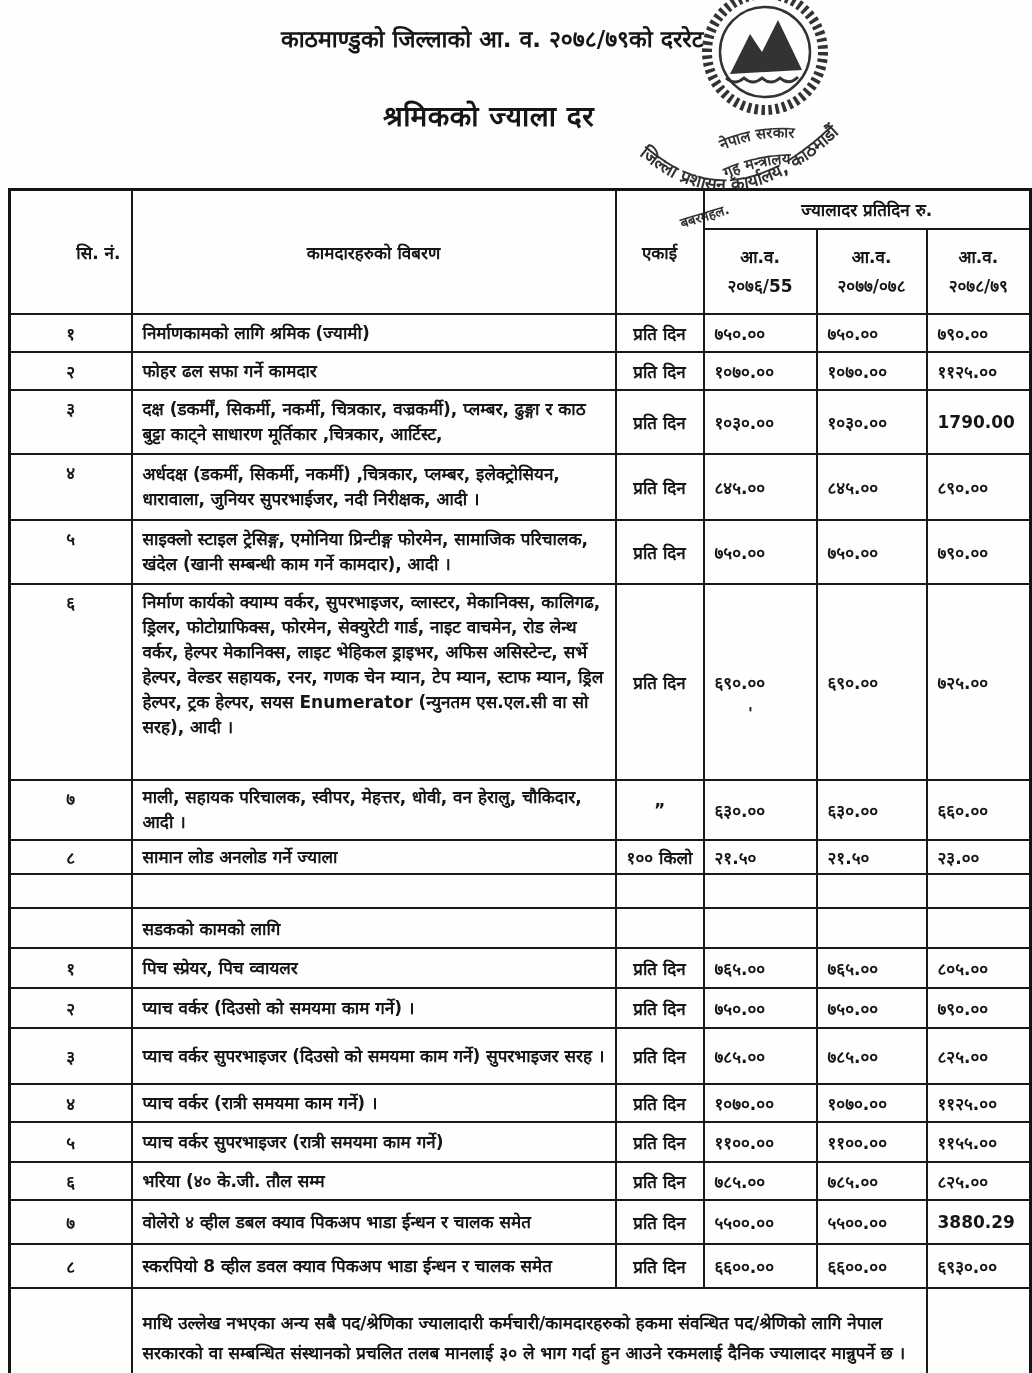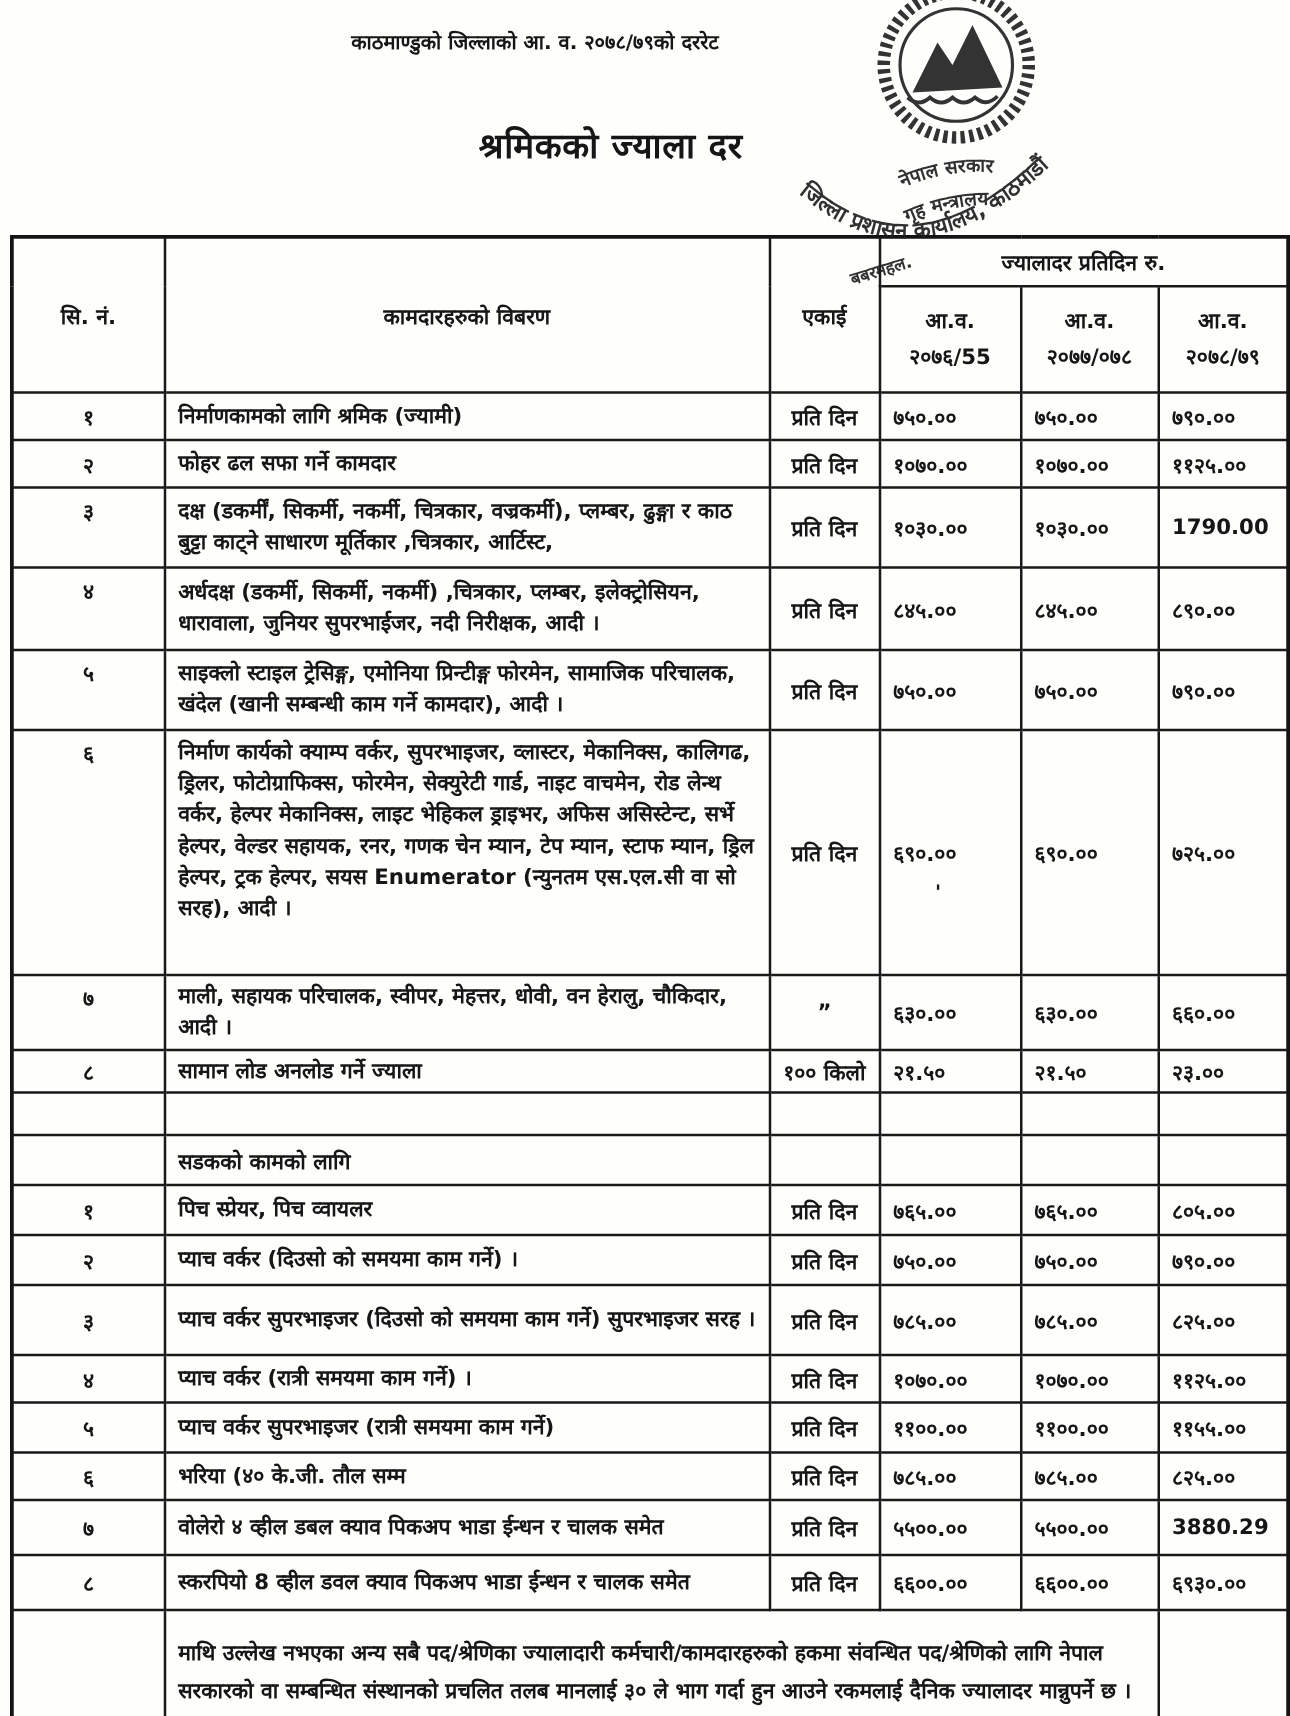--- a/index.html
+++ b/index.html
@@ -4,21 +4,21 @@
 <style>
   html,body{margin:0;padding:0;}
   body{
     width:1032px;height:1373px;position:relative;overflow:hidden;
     background:#fefefc;color:#161616;
     font-family:"DejaVu Sans","Liberation Sans",sans-serif;
     -webkit-font-smoothing:antialiased;
   }
   .doc-header{
     position:absolute;left:281px;top:22px;
-    font-size:16px;font-weight:700;white-space:nowrap;
+    font-size:23px;font-weight:700;white-space:nowrap;
   }
   .doc-title{
     position:absolute;left:383px;top:96px;
     font-size:28px;font-weight:700;white-space:nowrap;letter-spacing:.5px;
   }
   .seal{
     position:absolute;left:626px;top:0;width:316px;height:252px;
     z-index:5;pointer-events:none;opacity:.92;
   }
   table.rates{
@@ -26,21 +26,21 @@
     border-collapse:collapse;table-layout:fixed;
     background:transparent;
   }
   table.rates td, table.rates th{
     border:2.2px solid #191919;
     padding:2px 10px;
     font-size:17px;font-weight:700;color:#161616;
     overflow:hidden;
   }
   table.rates{border:3px solid #141414;}
-  th.h-sn{font-size:18px;}
+  th.h-sn{font-size:18px;text-align:right;}
   th.h-desc{font-size:19px;margin-left:12px;}
   th.h-unit{font-size:19px;text-align:center;}
   th.h-rate{font-size:18px;height:33px;padding:2px 4px;margin-left:36px;}
   th.h-year{font-size:17px;height:79px;line-height:1.7;font-weight:700;}
   td.c-sn{text-align:center;font-size:18px;}
   td.c-desc{text-align:left;padding-left:13px;line-height:25px;margin-left:40px;}
   td.c-unit{text-align:center;font-size:16.5px;padding:2px 4px;white-space:nowrap;}
   td.c-val{padding-right:13px;white-space:nowrap;}
   tr.spacer td{height:28px;}
   td.section-title{font-size:19.5px;font-weight:700;padding-left:13px;}

